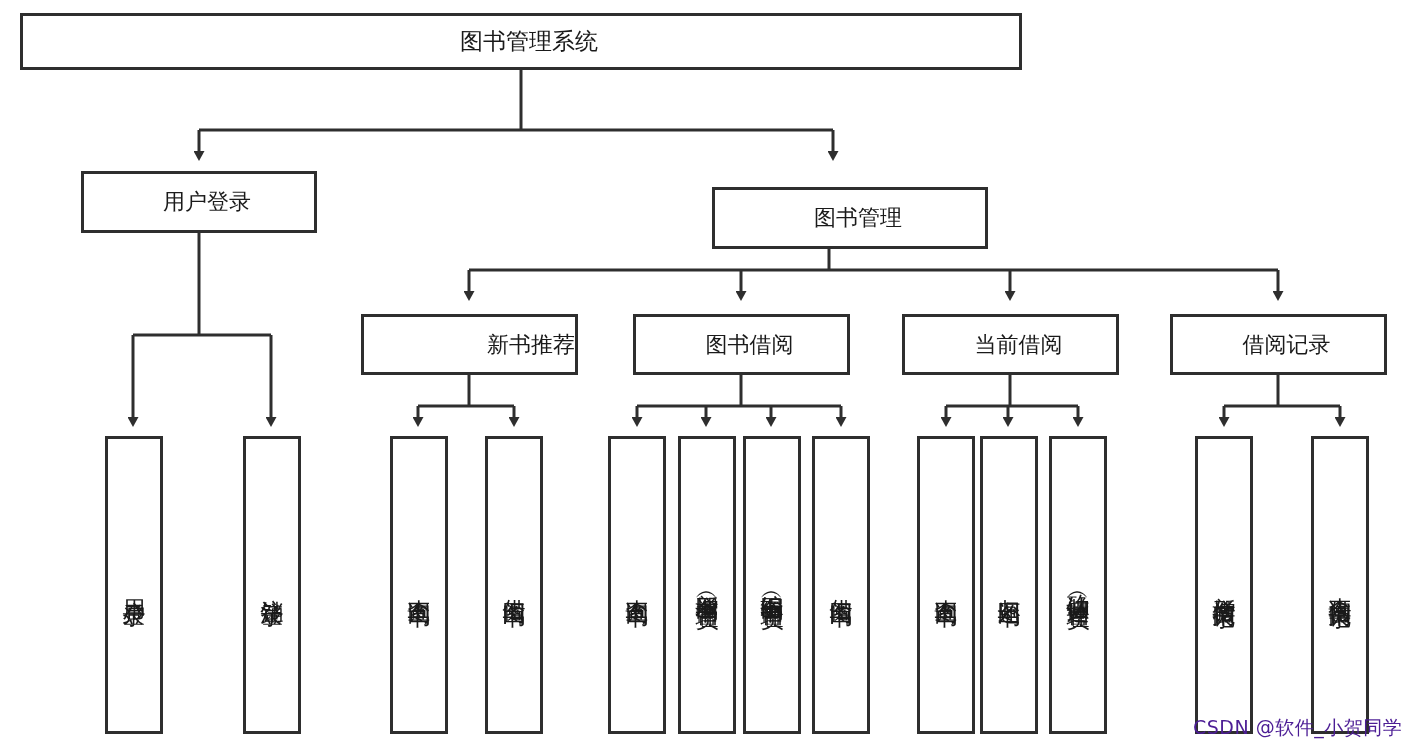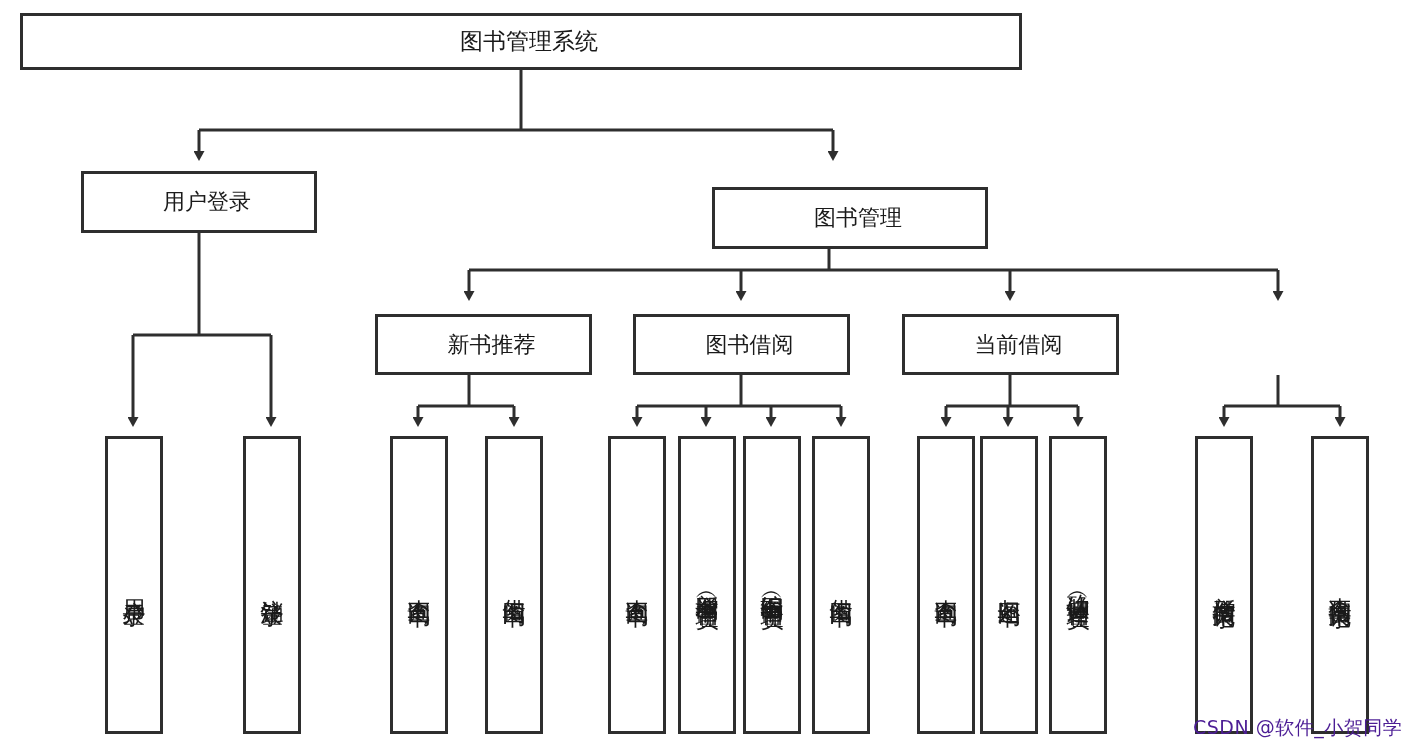--- a/index.html
+++ b/index.html
@@ -124,28 +124,31 @@
     <span>图书管理系统</span>
   </div>
 
   <div class="node h" style="left:81px;top:171px;width:236px;height:62px;">
     <span>用户登录</span>
   </div>
   <div class="node h" style="left:712px;top:171px;width:276px;height:62px;margin-top:16px;">
     <span>图书管理</span>
   </div>
 
-  <div class="node h" style="left:375px;top:314px;width:217px;height:61px;">
+  <div class="node h" style="left:361px;top:314px;width:217px;height:61px;justify-content:flex-end;">
     <span>新书推荐</span>
   </div>
   <div class="node h" style="left:902px;top:314px;width:217px;height:61px;">
     <span>当前借阅</span>
   </div>
   <div class="node h" style="left:633px;top:314px;width:217px;height:61px;">
     <span>图书借阅</span>
+  </div>
+  <div class="node h" style="left:1170px;top:314px;width:217px;height:61px;">
+    <span>借阅记录</span>
   </div>
 
   <div class="node leaf" style="left:105px;top:436px;width:58px;height:298px;">
     <span>用户登录</span>
   </div>
   <div class="node leaf" style="left:243px;top:436px;width:58px;height:298px;">
     <span>注销登录</span>
   </div>
 
   <div class="node leaf" style="left:390px;top:436px;width:58px;height:298px;">

